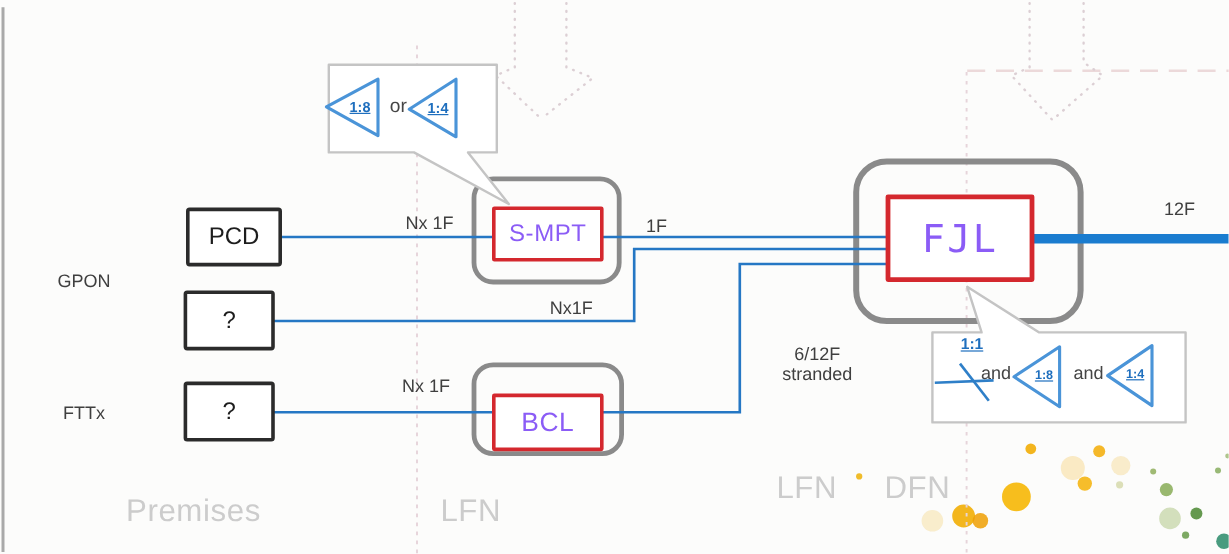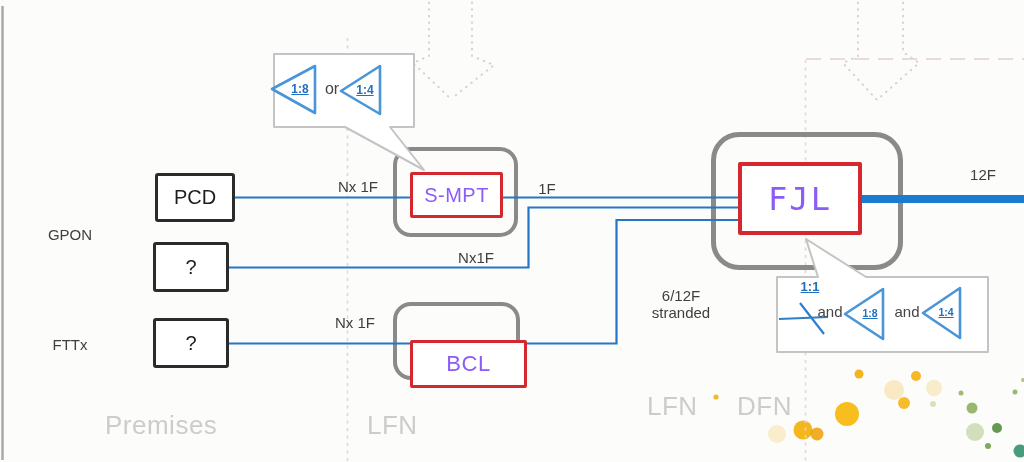--- a/index.html
+++ b/index.html
@@ -106,21 +106,21 @@
   <div class="abs black-box" style="left:153px;top:242px;width:76px;height:50px;">
       <span>?</span>
     </div>
   <div class="abs black-box" style="left:153px;top:318px;width:76px;height:50px;">
       <span>?</span>
     </div>
 
   <div class="abs red-box" style="left:410px;top:172px;width:93px;height:46px;">
       <span>S-MPT</span>
     </div>
-  <div class="abs red-box" style="left:410px;top:340px;width:117px;height:48px;font-size:22px;">
+  <div class="abs red-box" style="left:410px;top:328px;width:93px;height:48px;font-size:22px;">
       <span>BCL</span>
     </div>
   <div class="abs red-box fjl-font" style="left:738px;top:162px;width:124px;height:73px;border-width:4px;">
       <span>FJL</span>
     </div>
 
   <div class="abs flow-label" style="left:318px;top:178px;width:80px;">Nx 1F</div>
   <div class="abs flow-label" style="left:436px;top:249px;width:80px;">Nx1F</div>
   <div class="abs flow-label" style="left:315px;top:314px;width:80px;">Nx 1F</div>
   <div class="abs flow-label" style="left:517px;top:180px;width:60px;">1F</div>

